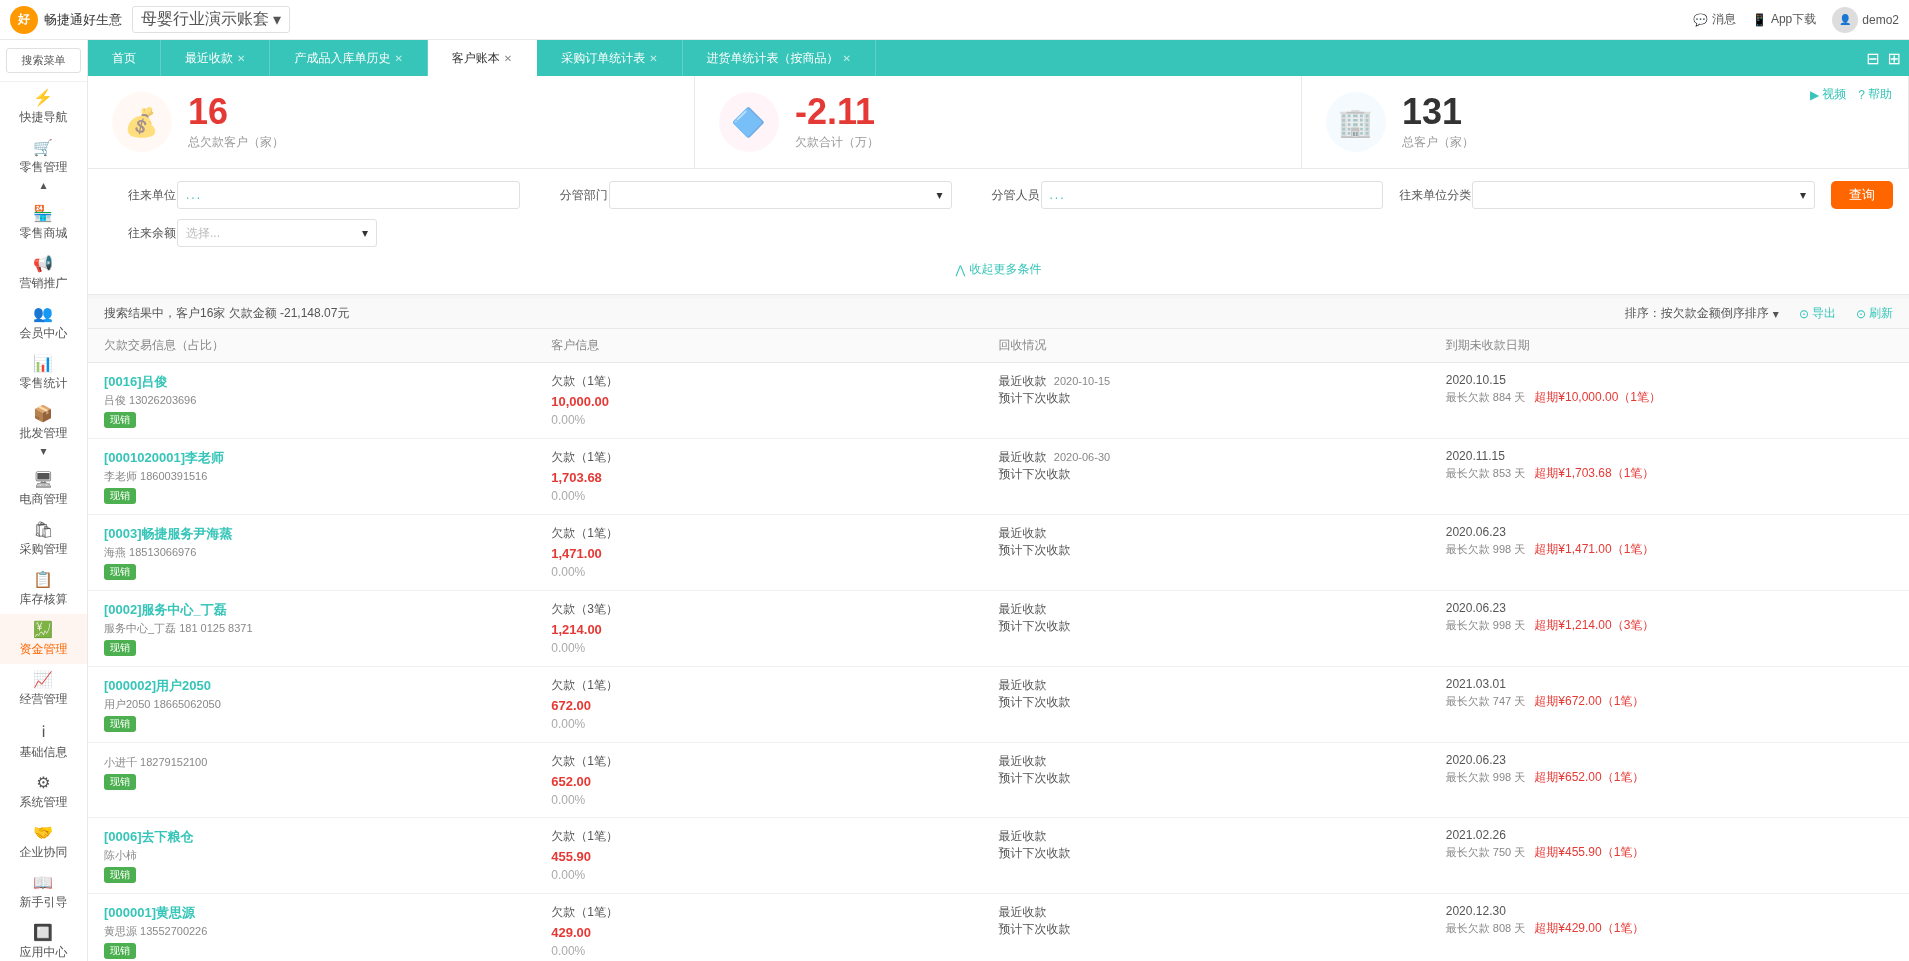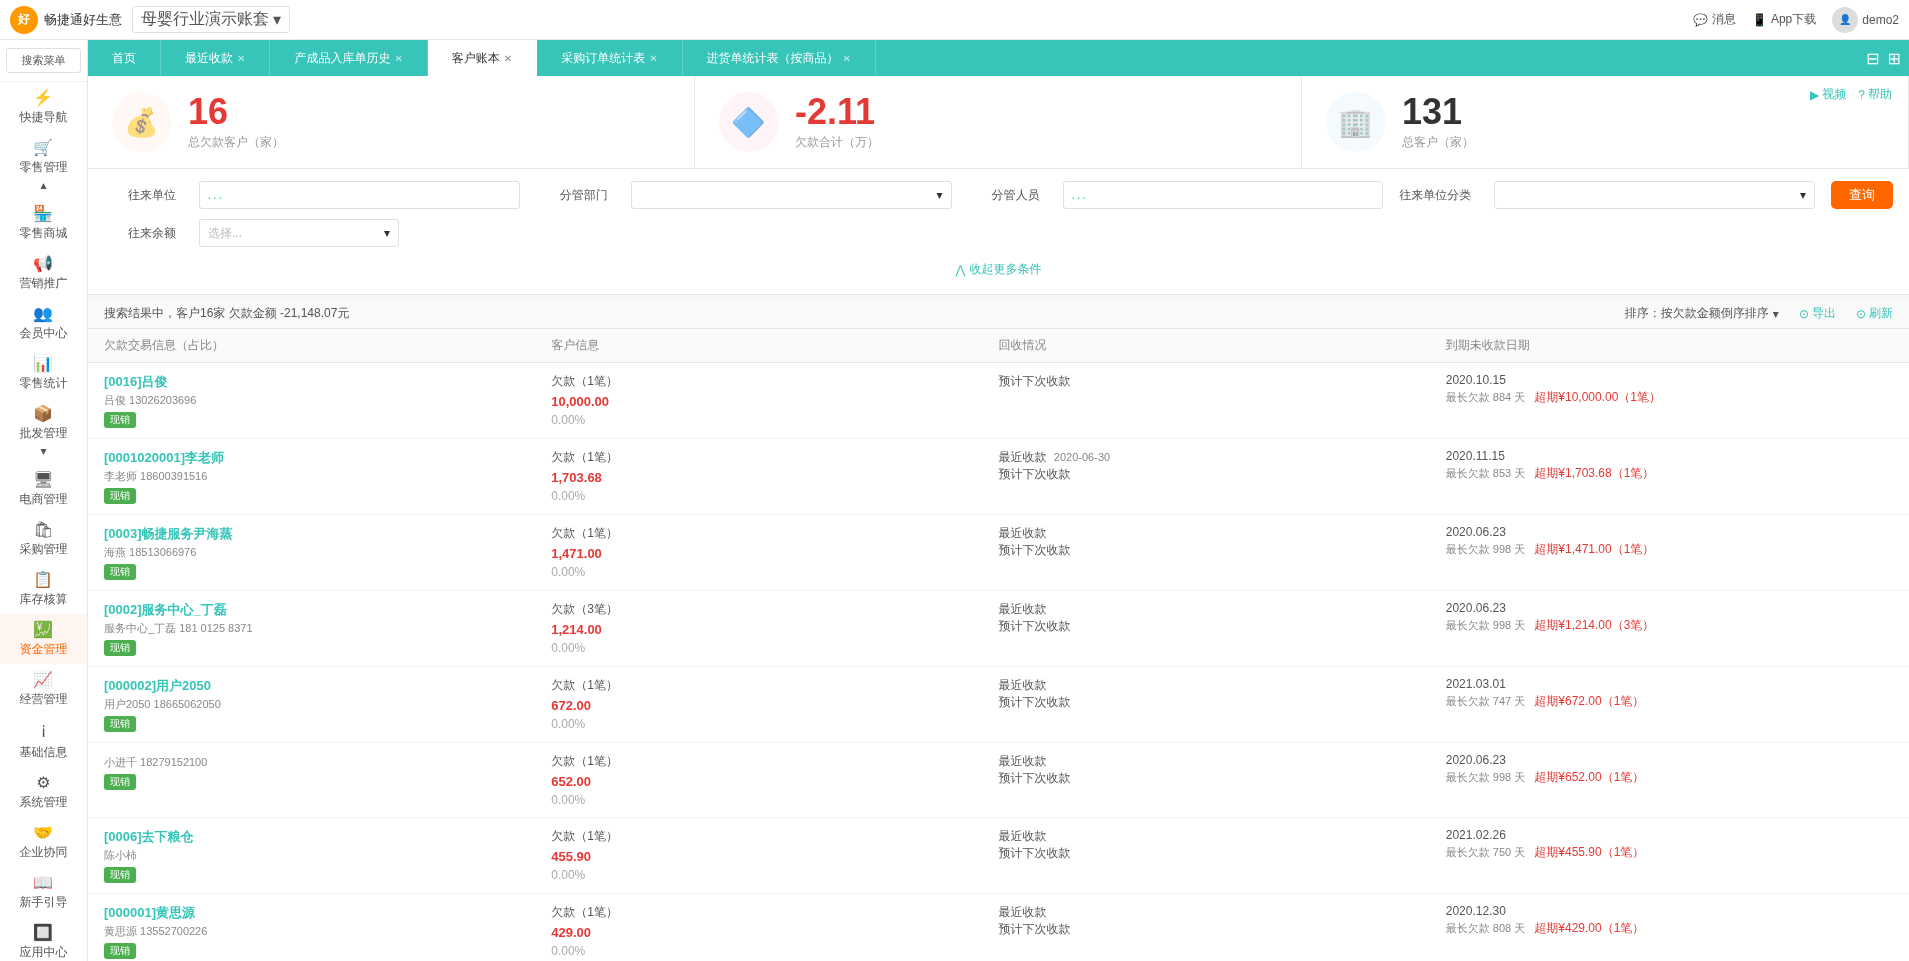--- a/index.html
+++ b/index.html
@@ -49,21 +49,21 @@
     .stat-icon.blue { background: #f0f8ff; color: #66aacc; }
     .stat-info { display: flex; flex-direction: column; gap: 4px; }
     .stat-number { font-size: 36px; font-weight: bold; line-height: 1; }
     .stat-number.red { color: #e53935; }
     .stat-number.dark { color: #333; font-weight: 900; }
     .stat-label { font-size: 12px; color: #999; }
 
     
     .filter-area { background: #fff; padding: 12px 16px; margin-bottom: 4px; border-bottom: 1px solid #e8e8e8; }
     .filter-row { display: flex; align-items: center; gap: 16px; margin-bottom: 10px; }
-    .filter-item { display: flex; align-items: center; gap: 23px; flex: 1; }
+    .filter-item { display: flex; align-items: center; gap: 1px; flex: 1; }
     .filter-label { font-size: 12px; color: #555; white-space: nowrap; width: 72px; text-align: right; }
     .filter-input { flex: 1; height: 28px; border: 1px solid #e0e0e0; border-radius: 3px; padding: 0 8px; font-size: 12px; color: #555; display: flex; align-items: center; justify-content: space-between; cursor: pointer; background: #fff; }
     .filter-input .dots { color: #36c5b8; letter-spacing: 2px; }
     .filter-select { flex: 1; height: 28px; border: 1px solid #e0e0e0; border-radius: 3px; padding: 0 8px; font-size: 12px; background: #fff; display: flex; align-items: center; justify-content: space-between; cursor: pointer; }
     .search-btn { background: #ff6600; color: #fff; border: none; border-radius: 5px; padding: 5px 18px; cursor: pointer; font-size: 13px; }
     .collapse-row { display: flex; justify-content: center; padding: 4px 0; }
     .collapse-btn { color: #36c5b8; cursor: pointer; font-size: 12px; display: flex; align-items: center; gap: 4px; }
 
     
     .result-bar { display: flex; align-items: center; justify-content: space-between; padding: 6px 16px; background: #f9f9f9; border-bottom: 1px solid #e8e8e8; font-size: 12px; color: #555; }
@@ -352,20 +352,24 @@
               <div class="customer-name">[0016]吕俊</div>
               <div class="customer-sub">吕俊 13026203696</div>
               <div><span class="status-badge">现销</span></div>
             </div>
             <div>
               <div class="debt-count">欠款（1笔）</div>
               <div class="debt-amount">10,000.00</div>
               <div class="debt-percent">0.00%</div>
             </div>
             <div>
+              <div class="collection-info">
+                <span>最近收款</span>
+                <span class="collection-date" style="margin-left:4px;">2020-10-15</span>
+              </div>
               <div class="collection-info">预计下次收款</div>
             </div>
             <div>
               <div class="overdue-date">2020.10.15</div>
               <div class="overdue-days">
                 <span>最长欠款 884 天</span>
                 <span class="overdue-link" style="margin-left:6px;">超期¥10,000.00（1笔）</span>
               </div>
             </div>
           </div>

